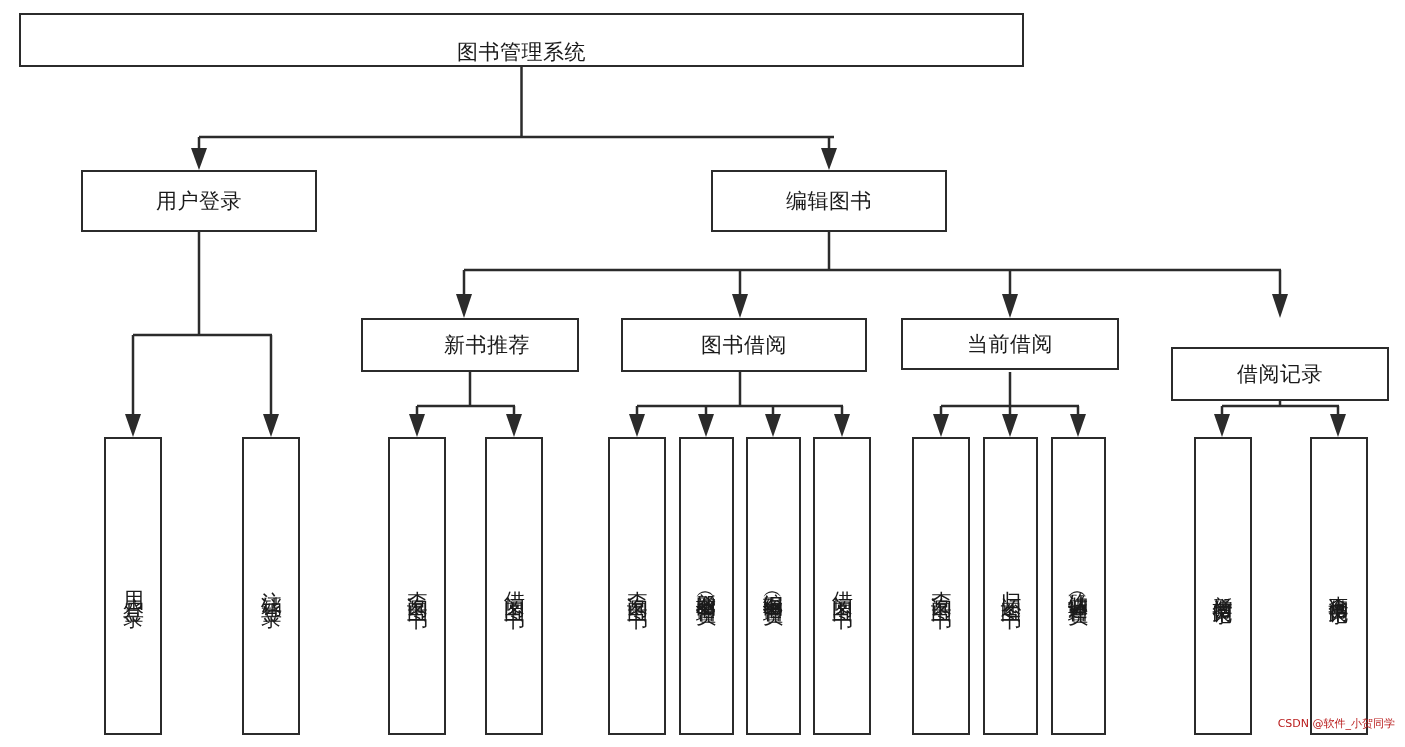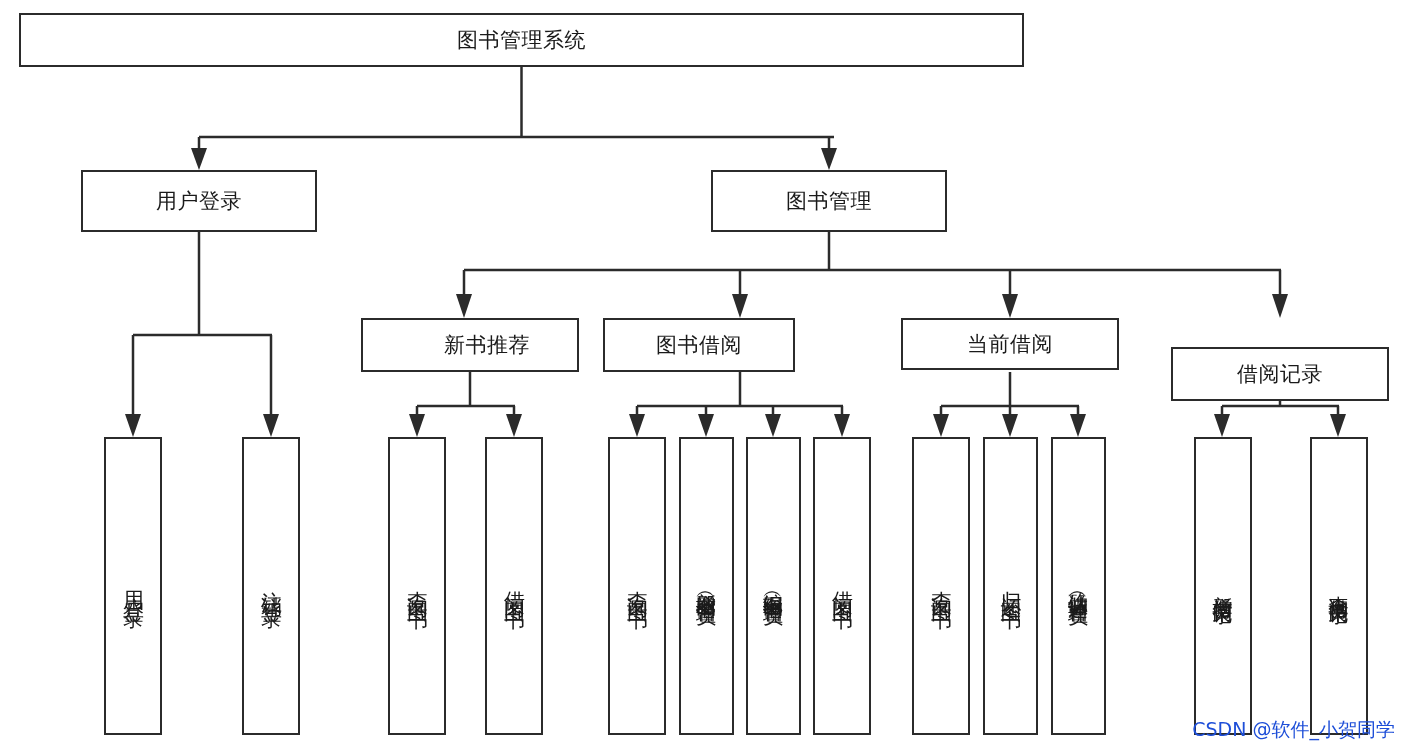--- a/index.html
+++ b/index.html
@@ -68,23 +68,23 @@
     stroke: #2b2b2b;
     stroke-width: 2.5;
     fill: none;
   }
   .arrow-head {
     fill: #2b2b2b;
   }
   #watermark {
     position: absolute;
     right: 10px;
-    bottom: 4px;
-    font-size: 19px;
-    color: #1d4ed8;
+    bottom: 16px;
+    font-size: 11px;
+    color: #b91c1c;
     white-space: nowrap;
     user-select: none;
   }
 </style>
 </head>
 <body>
 
 <div id="canvas">
 
   <svg class="edges" viewBox="0 0 1405 747">
@@ -142,35 +142,35 @@
     <polygon class="arrow-head" points="1070,414 1086,414 1078,437"></polygon>
 
     <path class="edge-line" d="M 1280 372 L 1280 406"></path>
     <path class="edge-line" d="M 1222 406 L 1339 406"></path>
     <path class="edge-line" d="M 1222 406 L 1222 418"></path>
     <path class="edge-line" d="M 1338 406 L 1338 418"></path>
     <polygon class="arrow-head" points="1214,414 1230,414 1222,437"></polygon>
     <polygon class="arrow-head" points="1330,414 1346,414 1338,437"></polygon>
   </svg>
 
-  <div class="node root horiz" style="left:19px; top:13px; width:1005px; height:54px;">
+  <div class="node root horiz" style="left:19px; top:13px; width:1005px; height:54px;align-items:flex-end;">
     <span class="node-label">图书管理系统</span>
   </div>
 
   <div class="node horiz" style="left:81px; top:170px; width:236px; height:62px;">
     <span class="node-label">用户登录</span>
   </div>
   <div class="node horiz" style="left:711px; top:170px; width:236px; height:62px;">
-    <span class="node-label">图书管理</span>
+    <span class="node-label">编辑图书</span>
   </div>
 
   <div class="node horiz" style="left:361px; top:318px; width:218px; height:54px;padding-left:34px;">
     <span class="node-label">新书推荐</span>
   </div>
-  <div class="node horiz" style="left:603px; top:318px; width:192px; height:54px;">
+  <div class="node horiz" style="left:621px; top:318px; width:246px; height:54px;">
     <span class="node-label">图书借阅</span>
   </div>
   <div class="node horiz" style="left:901px; top:318px; width:218px; height:52px;">
     <span class="node-label">当前借阅</span>
   </div>
   <div class="node horiz" style="left:1171px; top:318px; width:218px; height:54px;margin-top:29px;">
     <span class="node-label">借阅记录</span>
   </div>
 
   <div class="node vert" style="left:104px; top:437px; width:58px; height:298px;">

